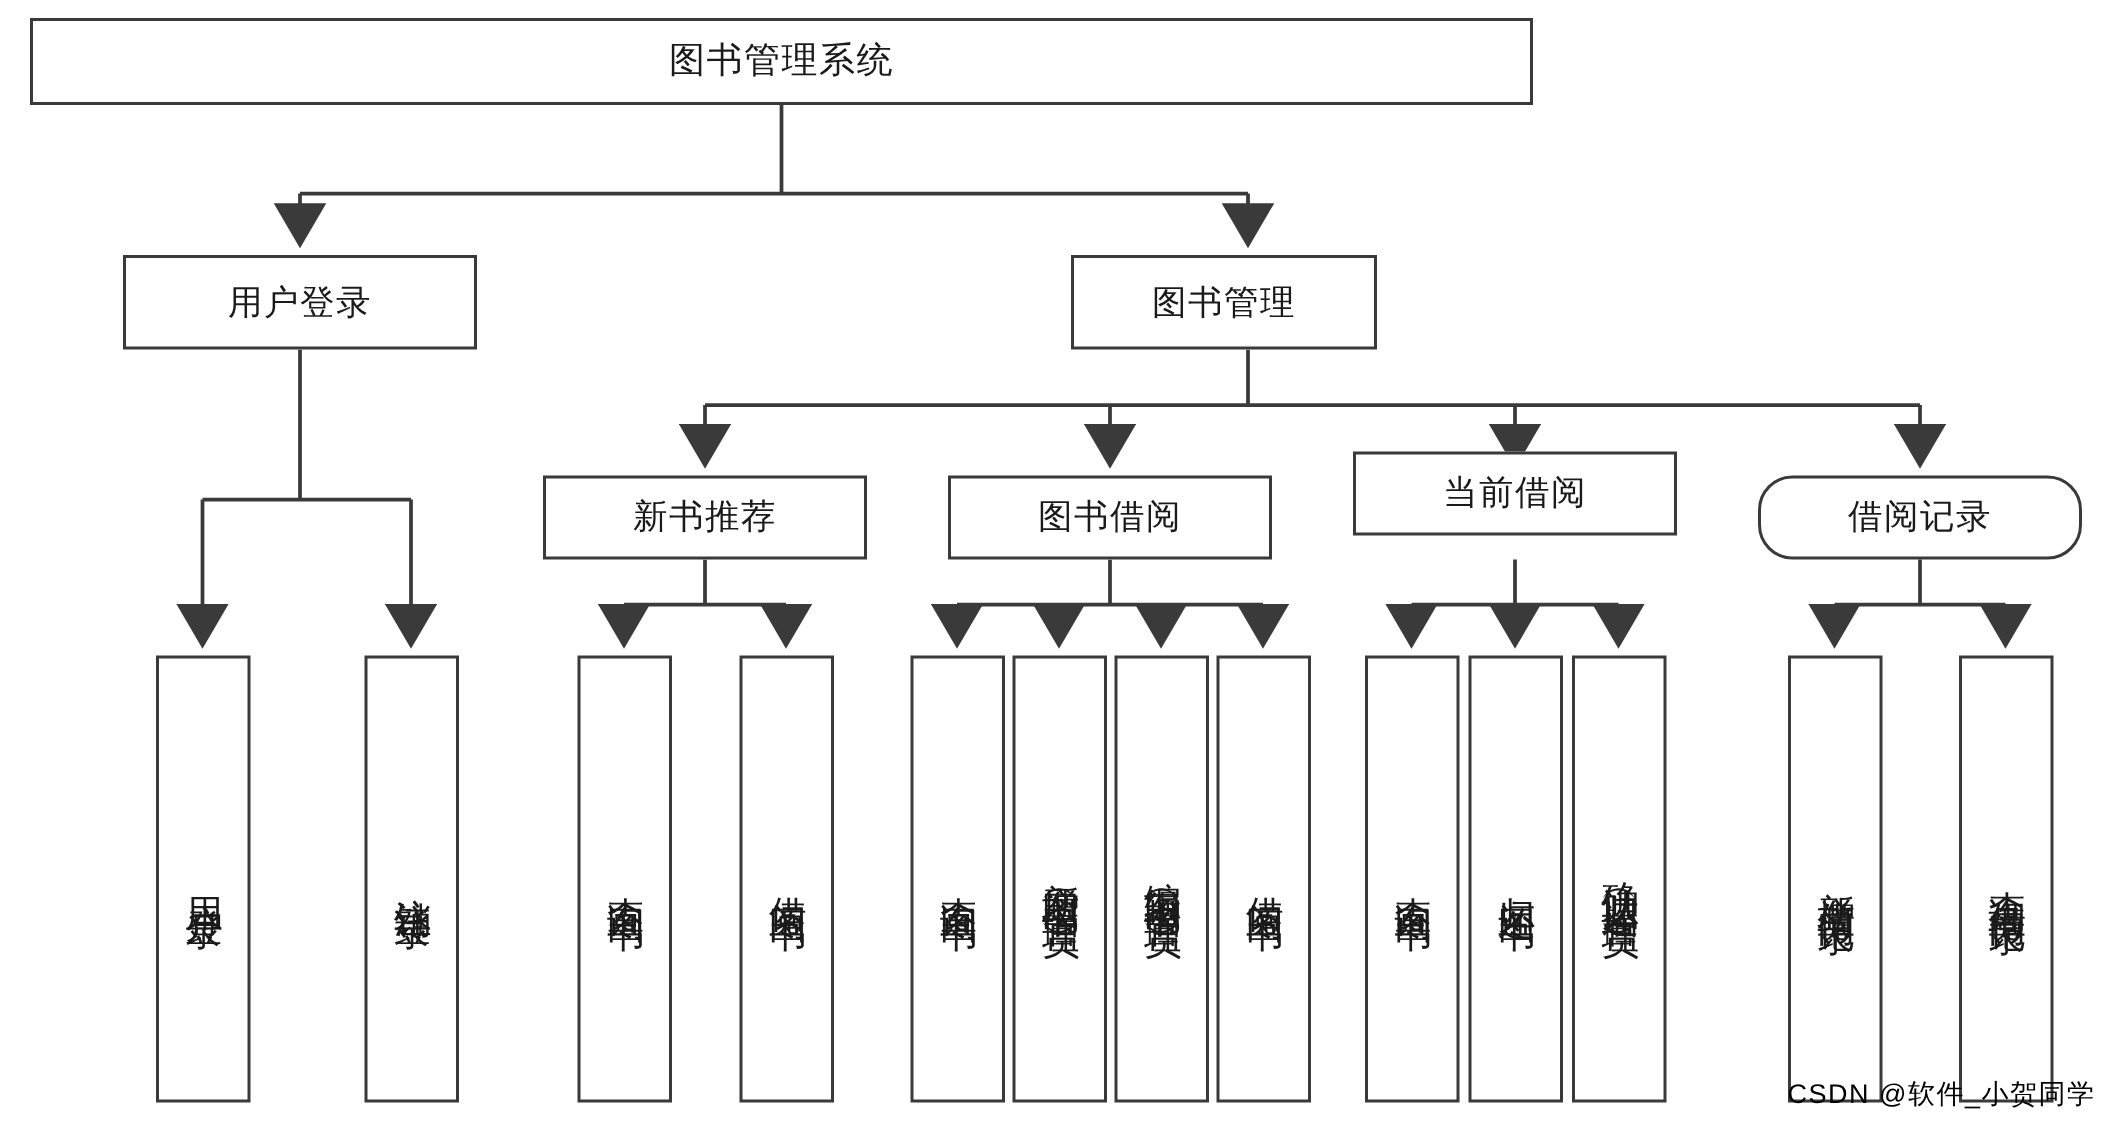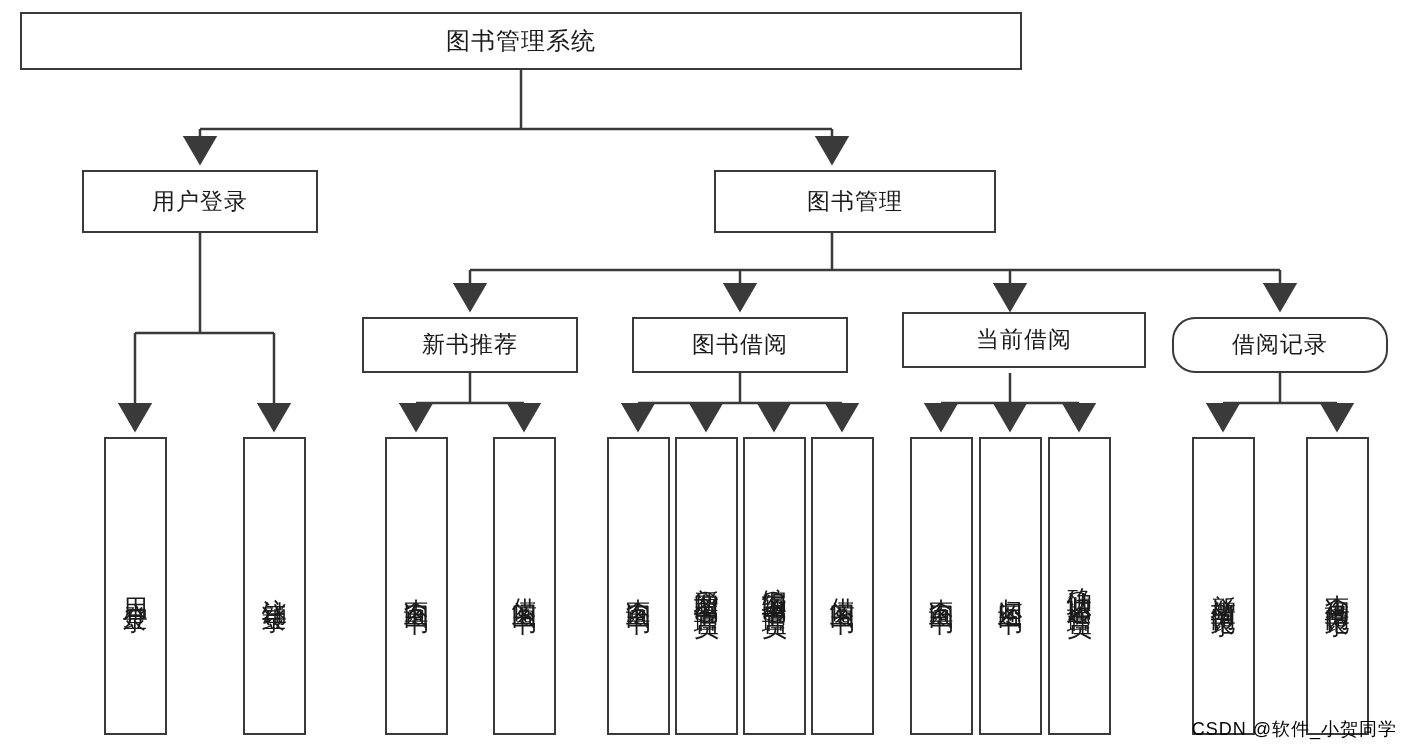--- a/index.html
+++ b/index.html
@@ -124,31 +124,31 @@
     </g>
   </svg>
 
   <div class="node node-h node-title" style="left:20px; top:12px; width:1002px; height:58px;">
     <span>图书管理系统</span>
   </div>
 
   <div class="node node-h" style="left:82px; top:170px; width:236px; height:63px;">
     <span>用户登录</span>
   </div>
-  <div class="node node-h" style="left:714px; top:170px; width:282px; height:63px;">
+  <div class="node node-h" style="left:714px; top:170px; width:204px; height:63px;">
     <span>图书管理</span>
   </div>
 
   <div class="node node-h" style="left:632px; top:317px; width:216px; height:56px;">
     <span>图书借阅</span>
   </div>
   <div class="node node-h" style="left:362px; top:317px; width:216px; height:56px;">
     <span>新书推荐</span>
   </div>
-  <div class="node node-h" style="left:902px; top:312px; width:244px; height:56px;">
+  <div class="node node-h" style="left:902px; top:301px; width:216px; height:56px;">
     <span>当前借阅</span>
   </div>
   <div class="node node-h" style="left:1172px; top:317px; width:216px; height:56px;border-radius:23px;">
     <span>借阅记录</span>
   </div>
 
   <div class="node node-v" style="left:104px; top:437px; width:63px; height:298px;">
     <span>用户登录</span>
   </div>
   <div class="node node-v" style="left:243px; top:437px; width:63px; height:298px;">

